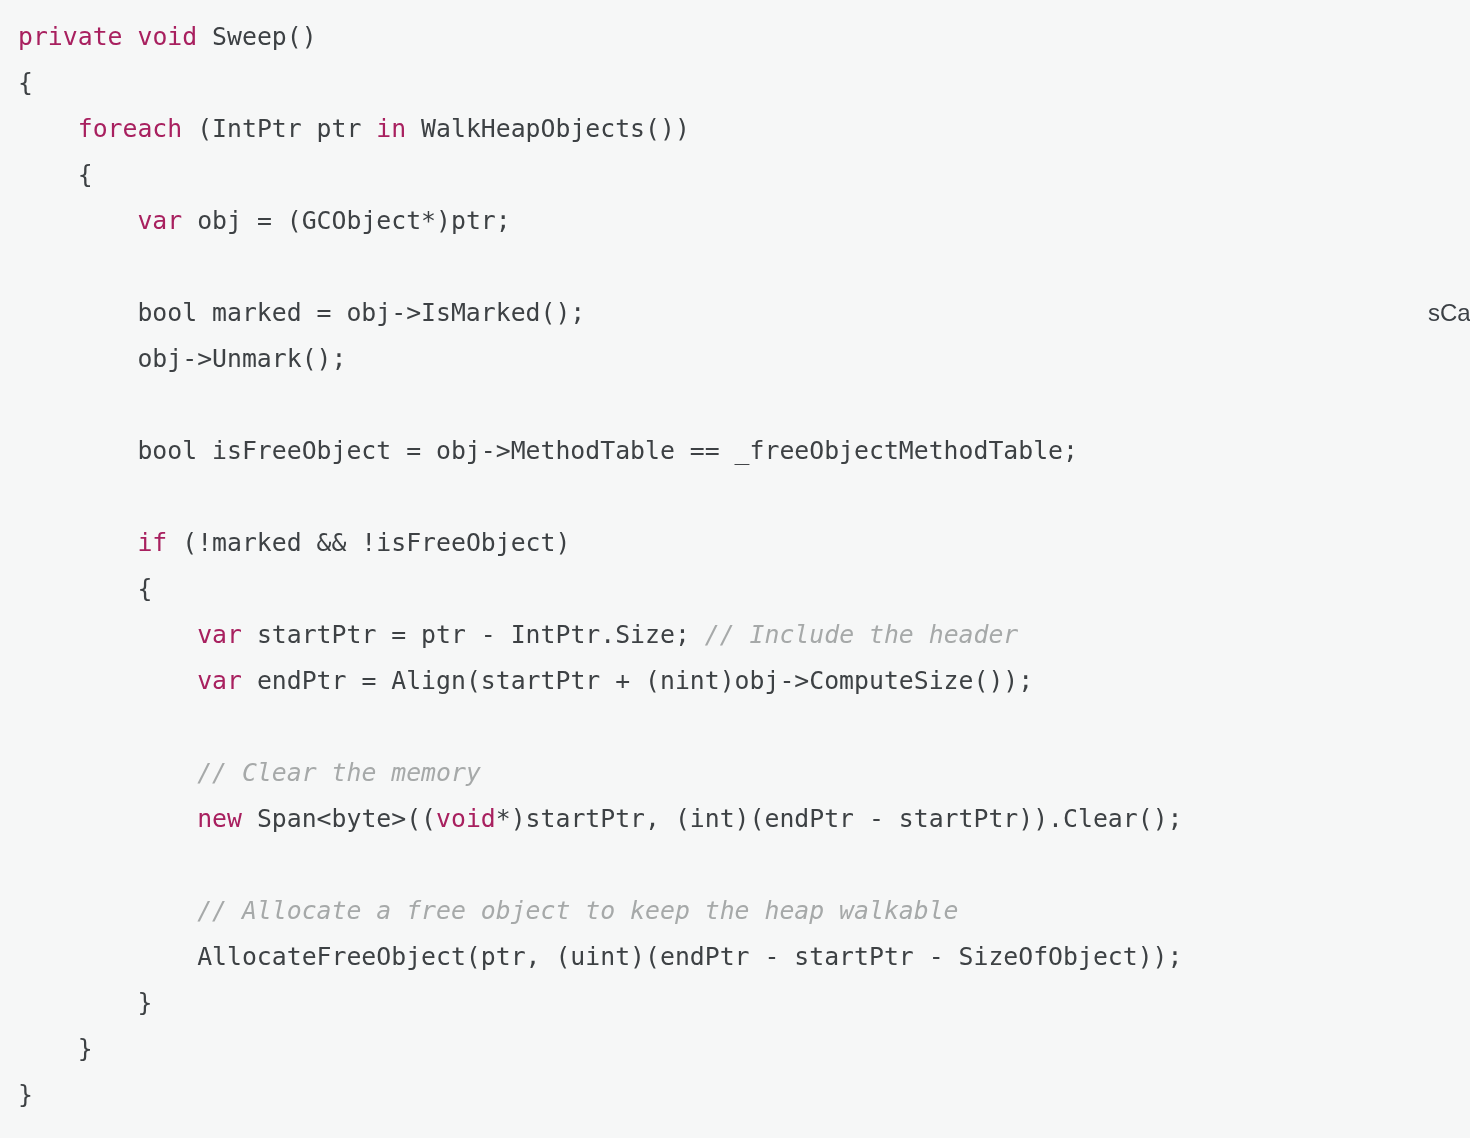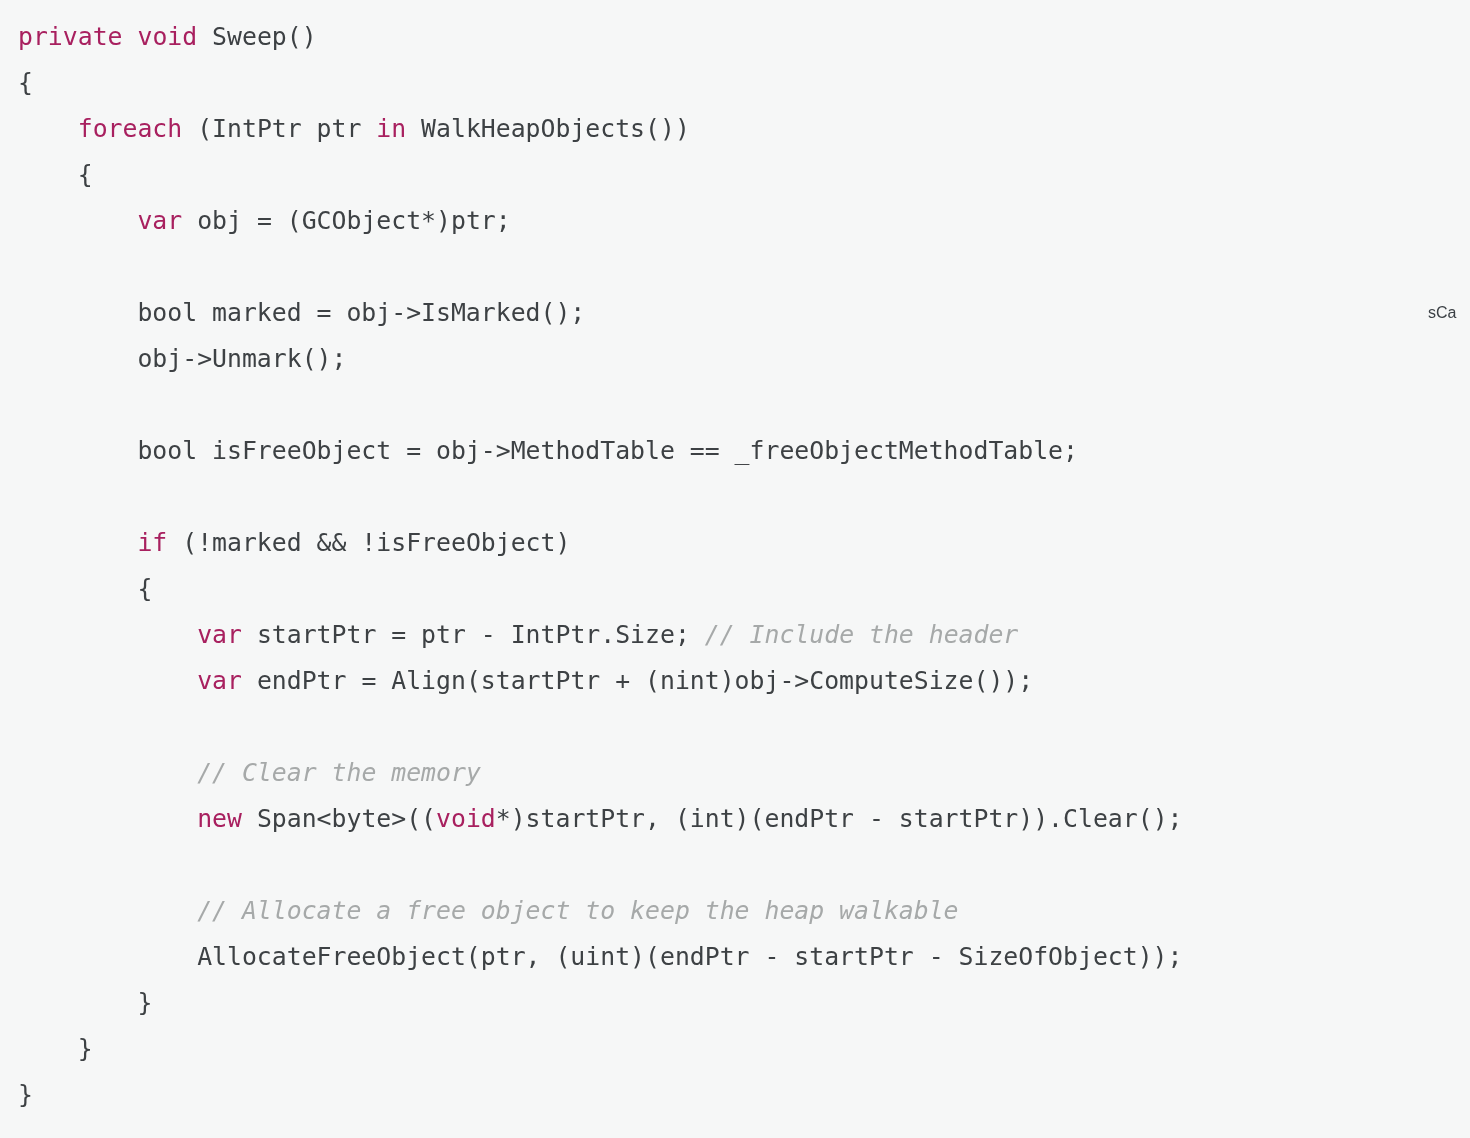--- a/index.html
+++ b/index.html
@@ -34,21 +34,21 @@
     white-space: pre;
   }
   .seg-p { color: var(--text); }
   .seg-k { color: var(--kw); }
   .seg-c { color: var(--cm); font-style: italic; }
   .edge-fragment {
     position: absolute;
     top: 299px;
     left: 1428px;
     font-family: "Liberation Sans", "DejaVu Sans", sans-serif;
-    font-size: 16px;
+    font-size: 24px;
     line-height: 28px;
     color: var(--frag);
     white-space: nowrap;
   }
 </style>
 </head>
 <body>
 
 <div class="code-block" id="code-block"><div class="code-line"><span class="seg-k">private</span><span class="seg-p"> </span><span class="seg-k">void</span><span class="seg-p"> Sweep()</span></div><div class="code-line"><span class="seg-p">{</span></div><div class="code-line"><span class="seg-p">    </span><span class="seg-k">foreach</span><span class="seg-p"> (IntPtr ptr </span><span class="seg-k">in</span><span class="seg-p"> WalkHeapObjects())</span></div><div class="code-line"><span class="seg-p">    {</span></div><div class="code-line"><span class="seg-p">        </span><span class="seg-k">var</span><span class="seg-p"> obj = (GCObject*)ptr;</span></div><div class="code-line">&nbsp;</div><div class="code-line"><span class="seg-p">        bool marked = obj-&gt;IsMarked();</span></div><div class="code-line"><span class="seg-p">        obj-&gt;Unmark();</span></div><div class="code-line">&nbsp;</div><div class="code-line"><span class="seg-p">        bool isFreeObject = obj-&gt;MethodTable == _freeObjectMethodTable;</span></div><div class="code-line">&nbsp;</div><div class="code-line"><span class="seg-p">        </span><span class="seg-k">if</span><span class="seg-p"> (!marked &amp;&amp; !isFreeObject)</span></div><div class="code-line"><span class="seg-p">        {</span></div><div class="code-line"><span class="seg-p">            </span><span class="seg-k">var</span><span class="seg-p"> startPtr = ptr - IntPtr.Size; </span><span class="seg-c">// Include the header</span></div><div class="code-line"><span class="seg-p">            </span><span class="seg-k">var</span><span class="seg-p"> endPtr = Align(startPtr + (nint)obj-&gt;ComputeSize());</span></div><div class="code-line">&nbsp;</div><div class="code-line"><span class="seg-p">            </span><span class="seg-c">// Clear the memory</span></div><div class="code-line"><span class="seg-p">            </span><span class="seg-k">new</span><span class="seg-p"> Span&lt;byte&gt;((</span><span class="seg-k">void</span><span class="seg-p">*)startPtr, (int)(endPtr - startPtr)).Clear();</span></div><div class="code-line">&nbsp;</div><div class="code-line"><span class="seg-p">            </span><span class="seg-c">// Allocate a free object to keep the heap walkable</span></div><div class="code-line"><span class="seg-p">            AllocateFreeObject(ptr, (uint)(endPtr - startPtr - SizeOfObject));</span></div><div class="code-line"><span class="seg-p">        }</span></div><div class="code-line"><span class="seg-p">    }</span></div><div class="code-line"><span class="seg-p">}</span></div></div>
 

